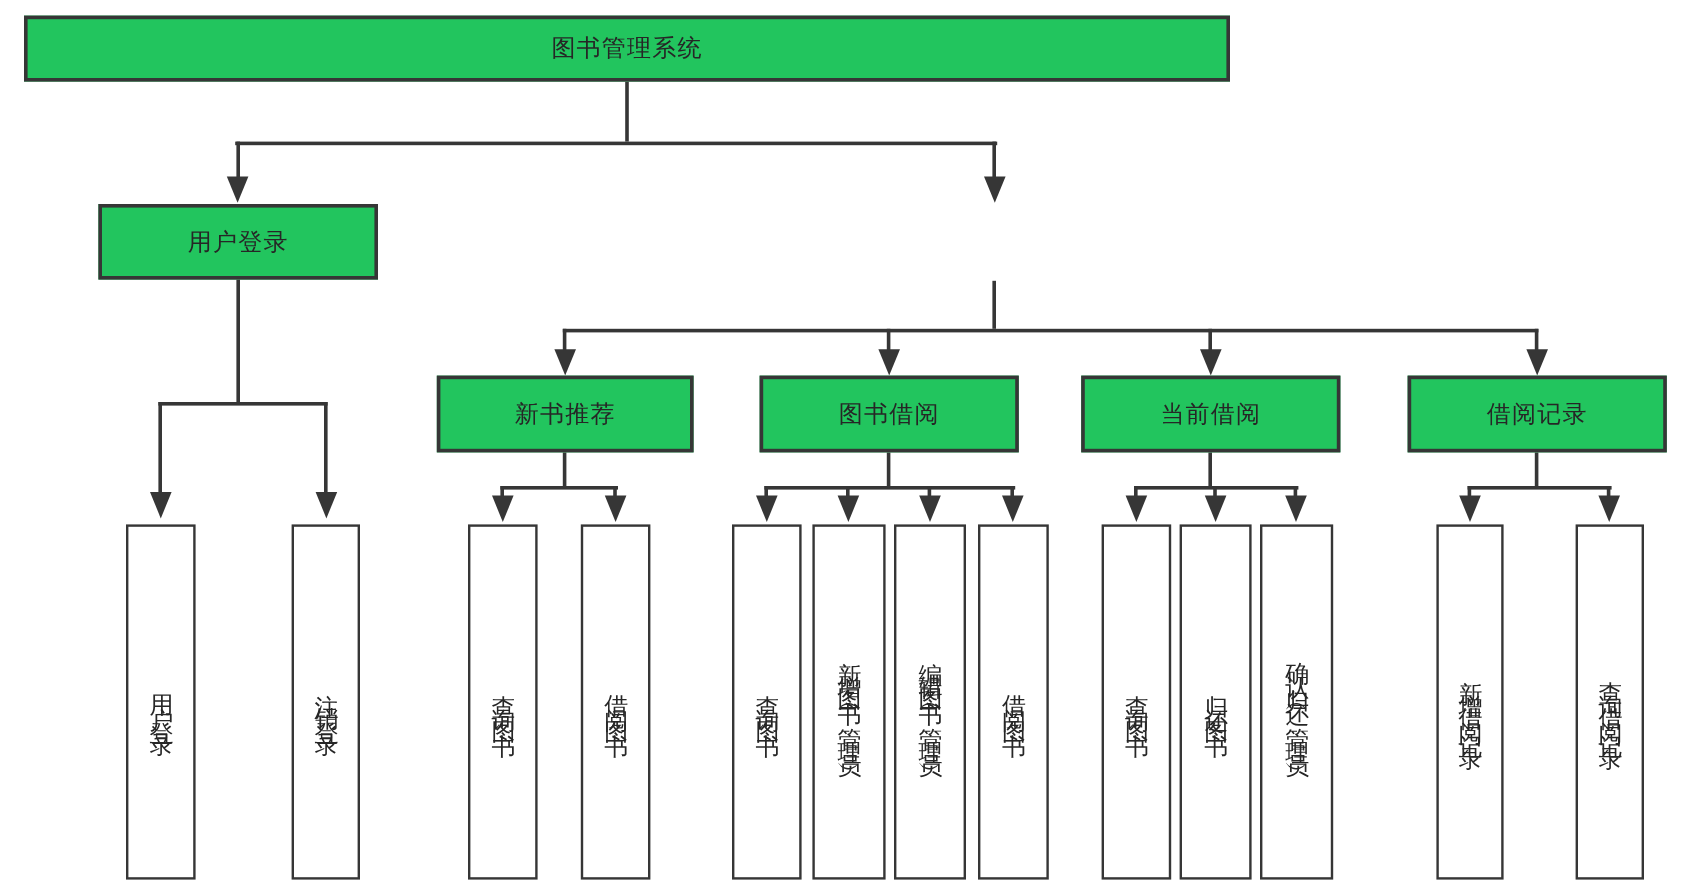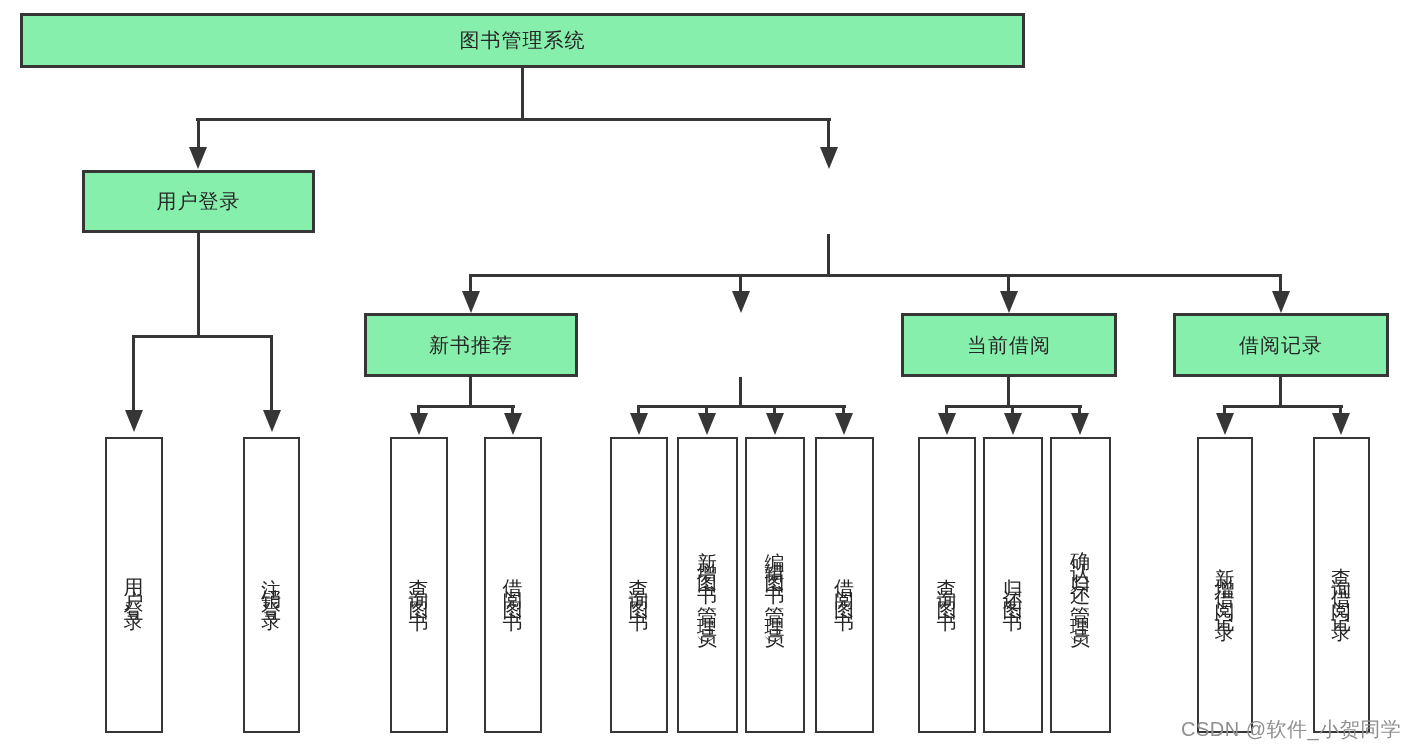--- a/index.html
+++ b/index.html
@@ -3,21 +3,21 @@
 <meta charset="utf-8">
 <style>
   html,body{margin:0;padding:0;background:#fff;}
   .canvas{
     position:relative;width:1405px;height:747px;overflow:hidden;
     background:var(--background,#ffffff);
     font-family:"Liberation Sans",sans-serif;
   }
   
   .hnode{
-    position:absolute;box-sizing:border-box;background:#86efac;
+    position:absolute;box-sizing:border-box;background:#22c55e;
     border:3px solid var(--line,#363636);
     display:flex;align-items:center;justify-content:center;
     font-size:20px;letter-spacing:1px;color:var(--text,#262626);
     z-index:2;
   }
   
   .vnode{
     position:absolute;box-sizing:border-box;background:#fff;
     border:2px solid var(--line,#363636);
     display:flex;align-items:center;justify-content:center;
@@ -74,20 +74,23 @@
   <div class="arrow" style="left:462px;top:291px"></div>
   <div class="vline" style="left:739px;top:274px;height:18px"></div>
   <div class="arrow" style="left:732px;top:291px"></div>
   <div class="vline" style="left:1007px;top:274px;height:18px"></div>
   <div class="arrow" style="left:1000px;top:291px"></div>
   <div class="vline" style="left:1279px;top:274px;height:18px"></div>
   <div class="arrow" style="left:1272px;top:291px"></div>
 
   <div class="hnode" style="left:364px;top:313px;width:214px;height:64px">
     <span>新书推荐</span>
+  </div>
+  <div class="hnode" style="left:633px;top:313px;width:216px;height:64px">
+    <span>图书借阅</span>
   </div>
   <div class="hnode" style="left:1173px;top:313px;width:216px;height:64px">
     <span>借阅记录</span>
   </div>
   <div class="hnode" style="left:901px;top:313px;width:216px;height:64px">
     <span>当前借阅</span>
   </div>
 
   <div class="vline" style="left:469px;top:377px;height:28px"></div>
   <div class="hline" style="left:417px;top:405px;width:98px"></div>
@@ -160,15 +163,14 @@
     <span>确认归还（管理员）</span>
   </div>
 
   <div class="vnode" style="left:1197px;top:437px;width:56px;height:296px">
     <span>新增借阅记录</span>
   </div>
   <div class="vnode" style="left:1313px;top:437px;width:57px;height:296px">
     <span>查询借阅记录</span>
   </div>
 
-  <div class="watermark">CSDN @软件_小贺同学</div>
 
 </div>
 
 </body></html>

